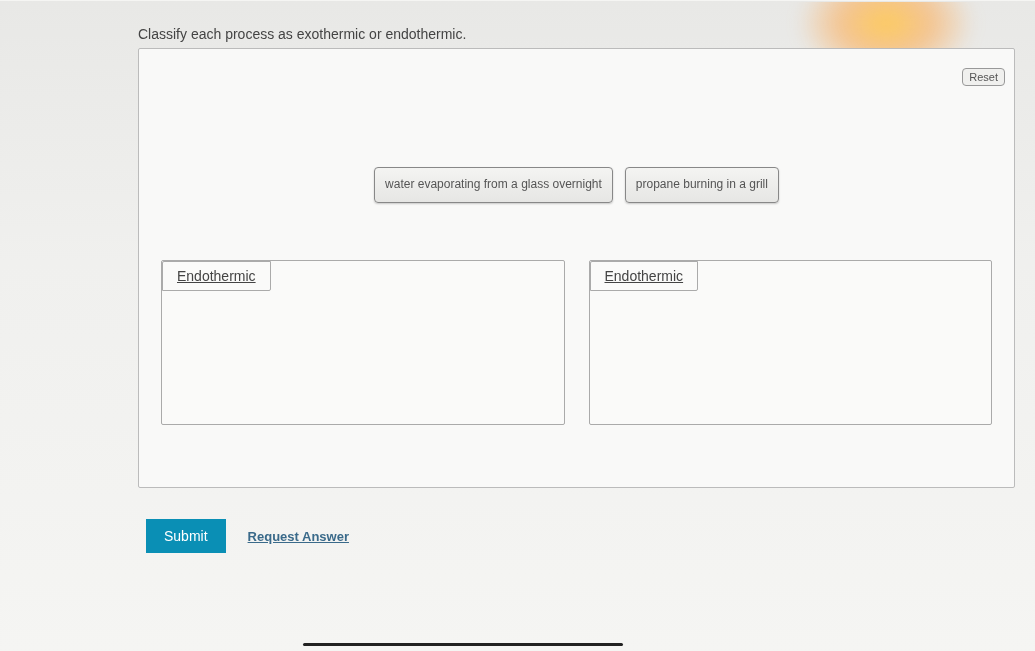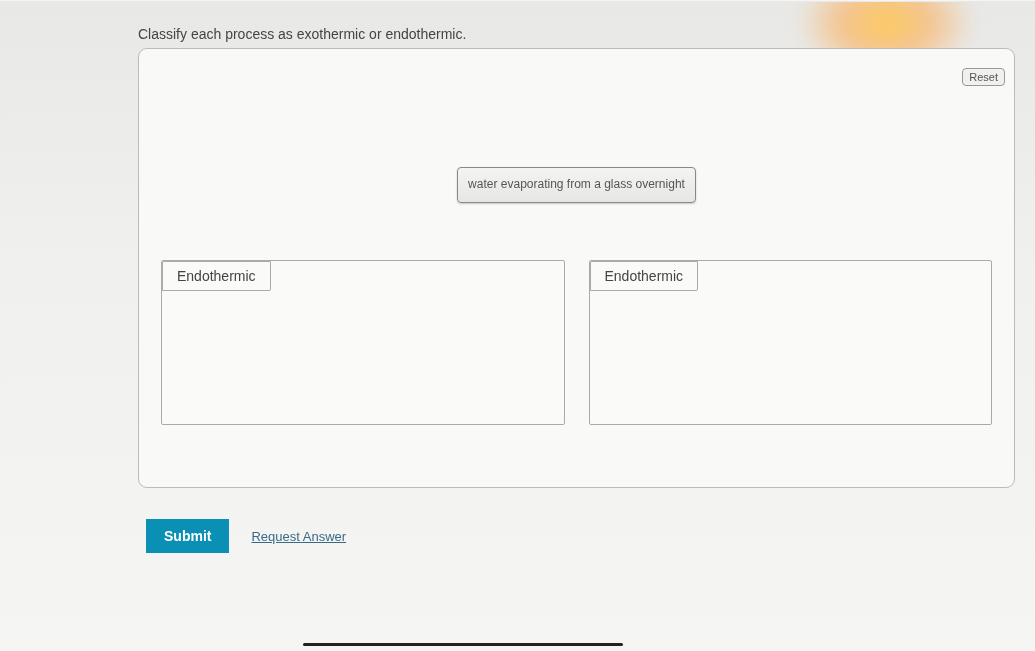--- a/index.html
+++ b/index.html
@@ -30,21 +30,21 @@
       margin-bottom: 6px;
     }
     .prompt-line2 {
       font-size: 14px;
       color: #333;
       font-weight: bold;
       margin-bottom: 8px;
     }
     .work-area {
       border: 1px solid #bbb;
-      border-radius: 9px;
+      border-radius: 2px;
       background: #f9f9f8;
       padding: 12px 12px 4px 12px;
       min-height: 440px;
       position: relative;
     }
     .reset-btn {
       position: absolute;
       top: 18px;
       right: 8px;
       font-size: 11px;
@@ -98,41 +98,42 @@
     .bin-label {
       position: absolute;
       top: -1px;
       left: -1px;
       border: 1px solid #aaa;
       border-radius: 2px 0 2px 0;
       background: #fafaf9;
       padding: 6px 14px;
       font-size: 14px;
       color: #444;
+      text-decoration: underline;
     }
     .actions {
       margin-top: 30px;
       margin-left: 8px;
       display: flex;
       align-items: center;
       gap: 20px;
     }
     .submit-btn {
       background: #0a8fb5;
       color: #fff;
       border: none;
       padding: 9px 18px;
       font-size: 14px;
-      font-weight: bold;
+      font-weight: normal;
       cursor: pointer;
     }
     .request-link {
       color: #3a6a8a;
       font-size: 13px;
-      font-weight: normal;
+      font-weight: bold;
       text-decoration: underline;
       cursor: pointer;
     }
     .bottom-line {
       position: absolute;
       bottom: 6px;
       left: 300px;
       width: 320px;
       height: 3px;
       background: #222;
@@ -145,20 +146,21 @@
 <div class="glare"></div>
 
 <div class="content">
   <p class="prompt-line1">Classify each process as exothermic or endothermic.</p>
 
   <div class="work-area">
     <div class="reset-btn">Reset</div>
 
     <div class="items-row">
       <div class="draggable wide">water evaporating from a glass overnight</div>
+      <div class="draggable">propane burning in a grill</div>
     </div>
 
     <div class="bins-row">
       <div class="bin">
         <div class="bin-label">Endothermic</div>
       </div>
       <div class="bin">
         <div class="bin-label">Endothermic</div>
       </div>
     </div>

